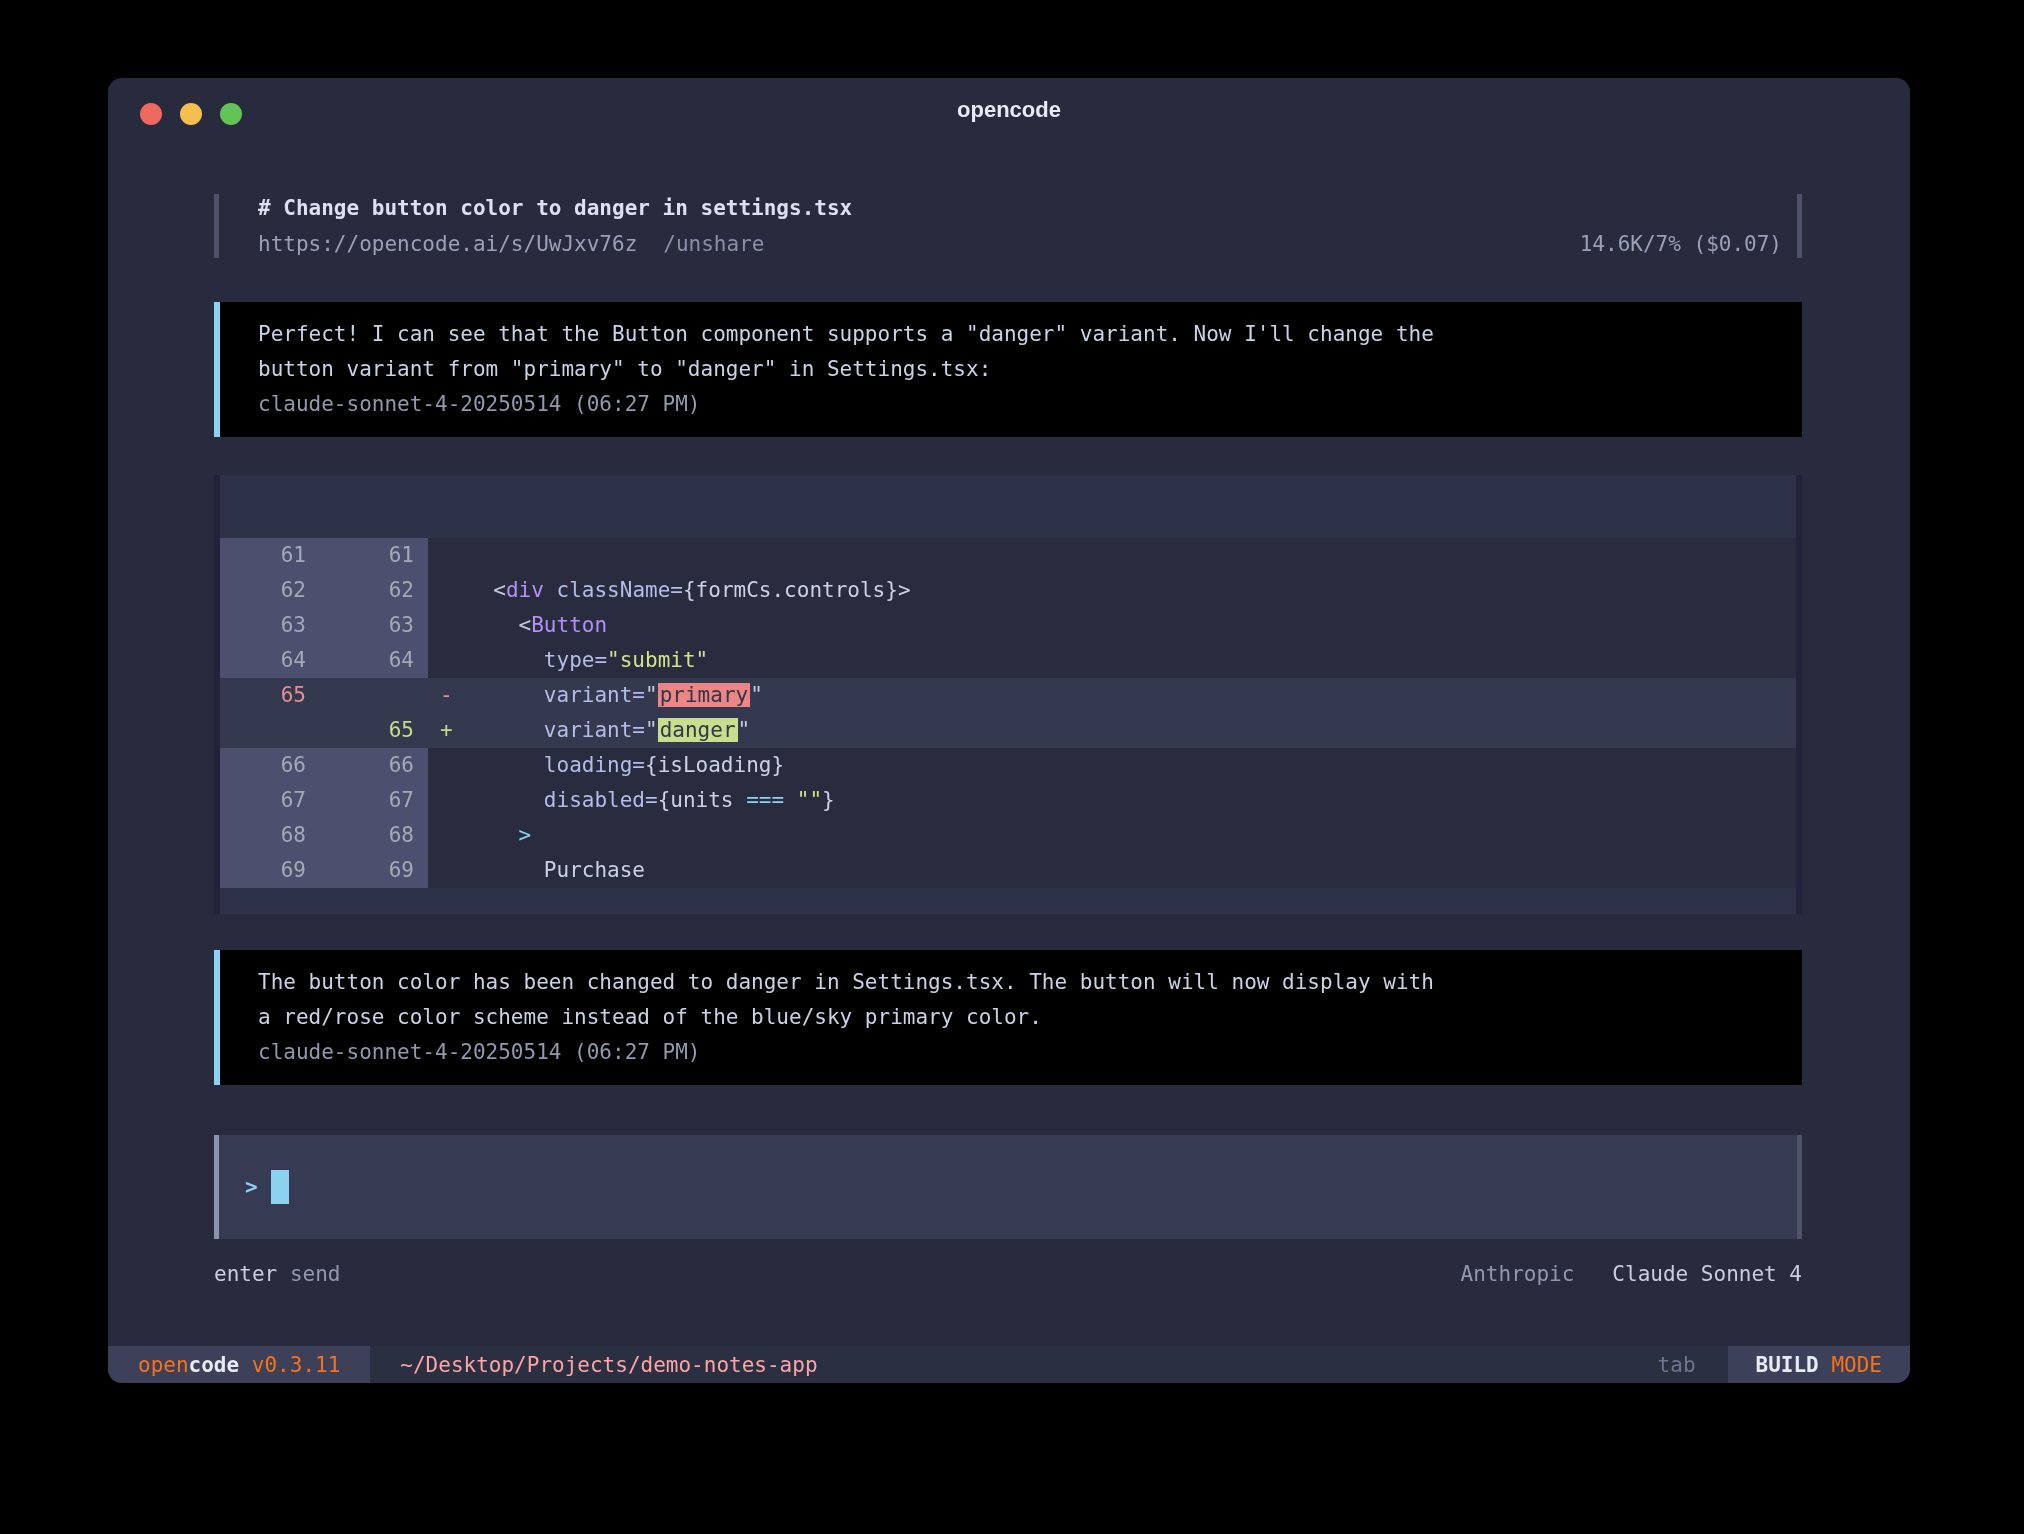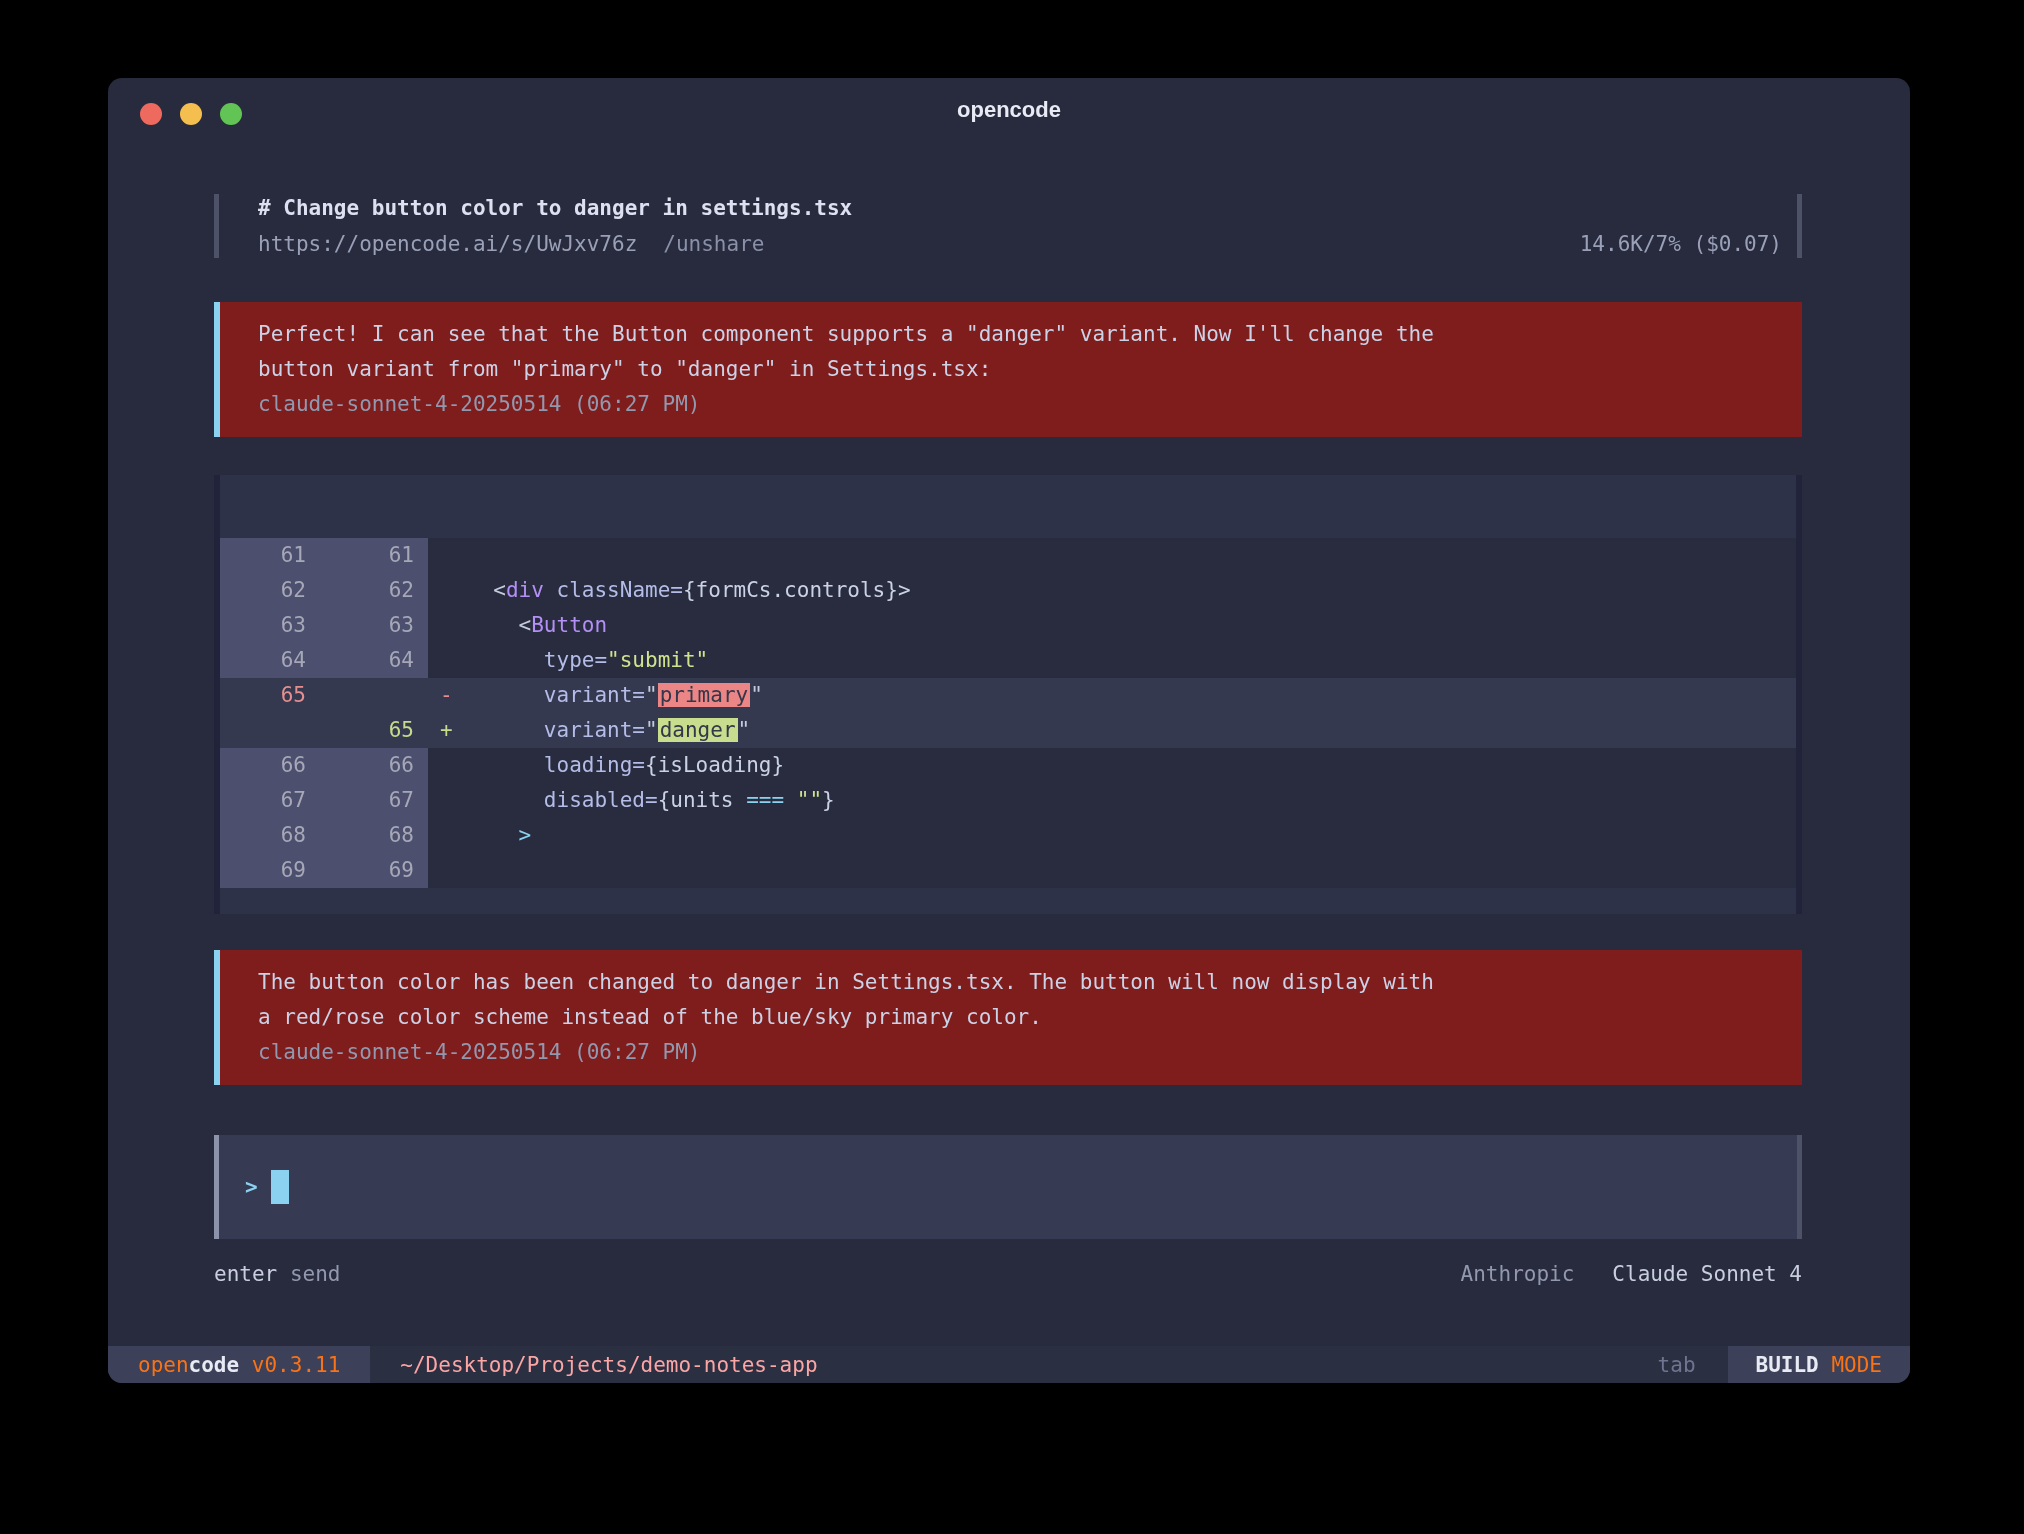--- a/index.html
+++ b/index.html
@@ -28,21 +28,21 @@
   .session-header .bar { position: absolute; top: 4px; bottom: 4px; width: 5px; background: #4d5268; }
   .session-header .bar.left { left: 0; }
   .session-header .bar.right { right: 0; }
   .sh-title { font-weight: bold; color: #dce0f0; line-height: 36px; white-space: pre; }
   .sh-row2 { display: flex; line-height: 36px; color: #9aa0b8; }
   .sh-url { color: #9aa0b8; }
   .sh-unshare { color: #8a90a8; margin-left: 26px; }
   .sh-usage { margin-left: auto; color: #9aa0b8; }
 
   .msg {
-    margin-top: 40px; background: #7f1d1d; border-left: 6px solid #8ad2f0;
+    margin-top: 40px; background: #000000; border-left: 6px solid #8ad2f0;
     padding: 15px 20px 15px 38px;
   }
   .msg-text { white-space: pre-wrap; line-height: 35px; color: #ccd2e6; }
   .msg-meta { line-height: 35px; color: #9298ae; }
   .msg.second { margin-top: 36px; }
 
   
   .tool {
     margin-top: 38px; background: #2e3248;
     border-left: 6px solid #20233a; border-right: 6px solid #20233a;
@@ -179,20 +179,21 @@
           <div class="diff-row normal">
             <span class="oldnum">68</span>
             <span class="newnum">68</span>
             <span class="sign"></span>
             <span class="code"><span style="color: rgb(204, 210, 230);">    </span><span style="color: rgb(138, 210, 240);">&gt;</span></span>
           </div>
           <div class="diff-row normal">
             <span class="oldnum">69</span>
             <span class="newnum">69</span>
             <span class="sign"></span>
+            <span class="code"><span style="color: rgb(204, 210, 230);">      </span><span style="color: rgb(204, 210, 230);">Purchase</span></span>
           </div>
         </div>
     </div>
 
     <div class="msg second">
       <div class="msg-text">The button color has been changed to danger in Settings.tsx. The button will now display with
 a red/rose color scheme instead of the blue/sky primary color.</div>
       <div class="msg-meta">claude-sonnet-4-20250514 (06:27 PM)</div>
     </div>
 

